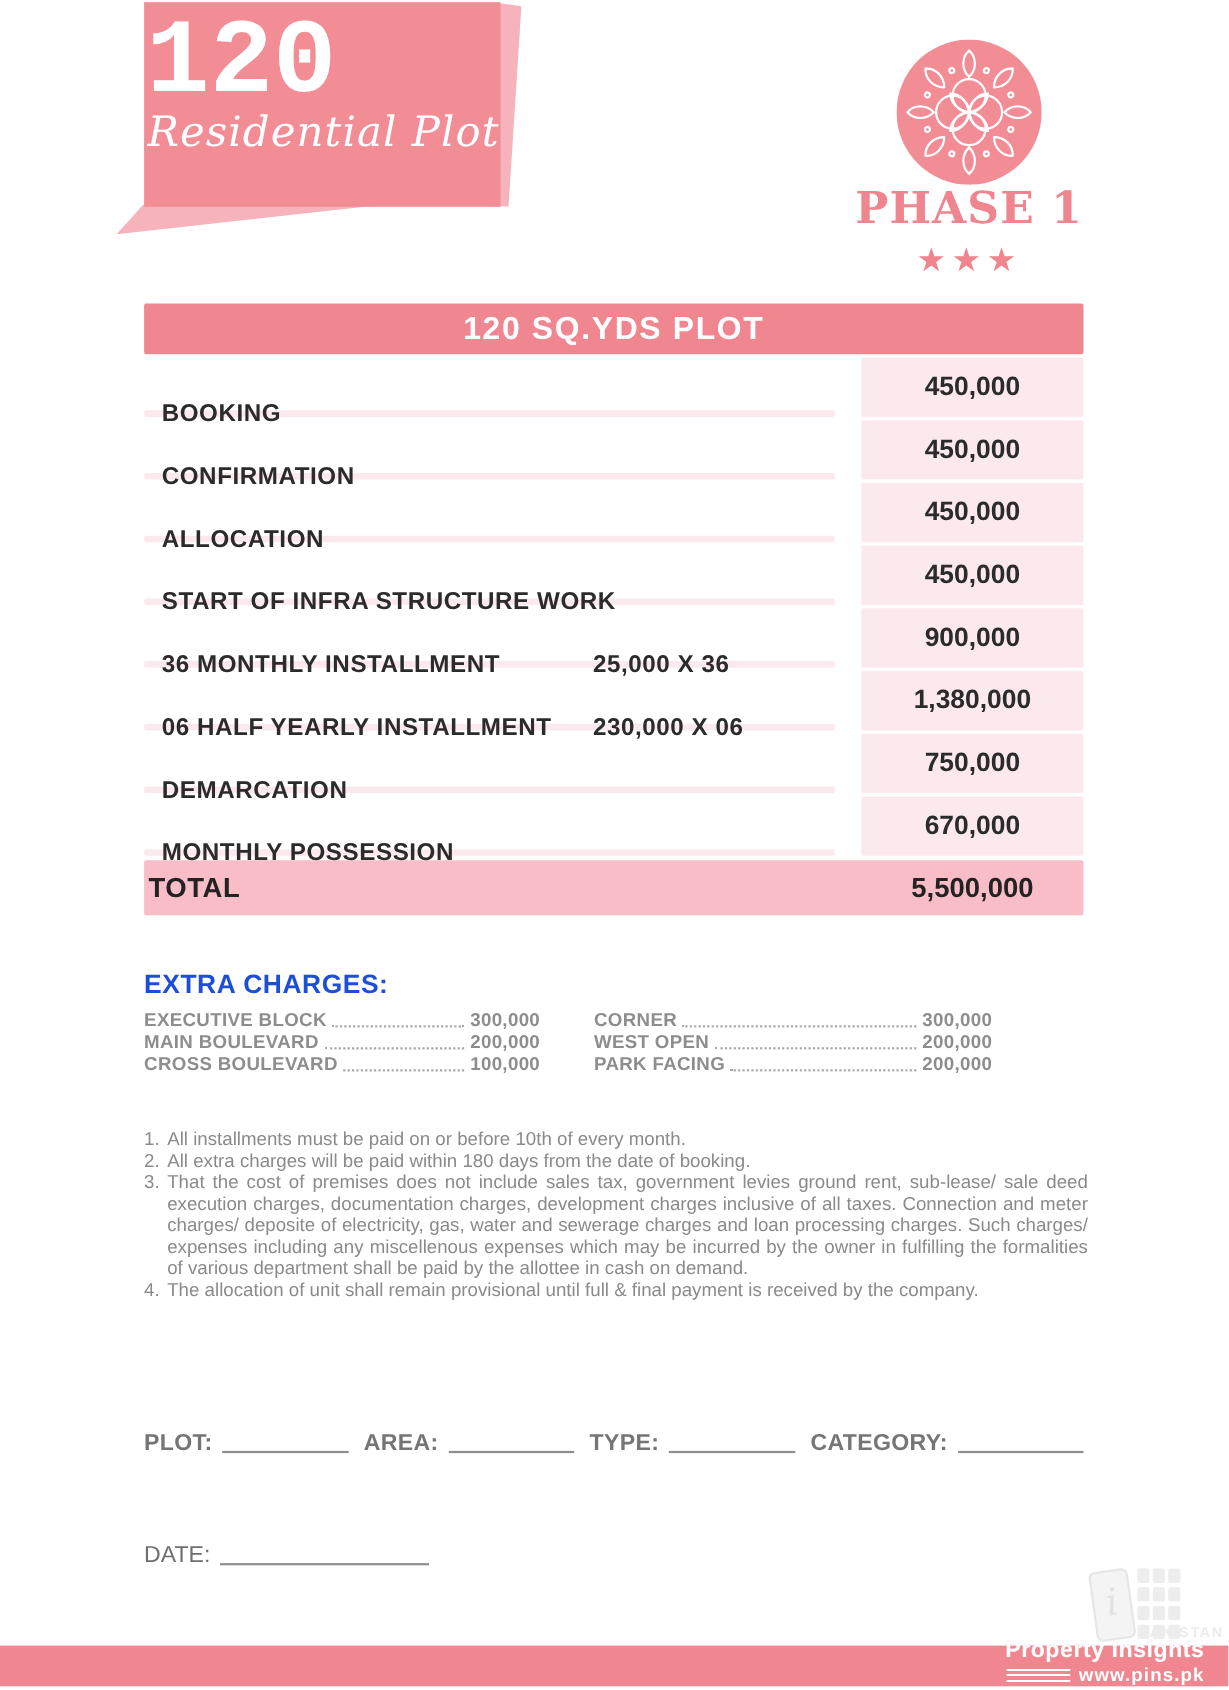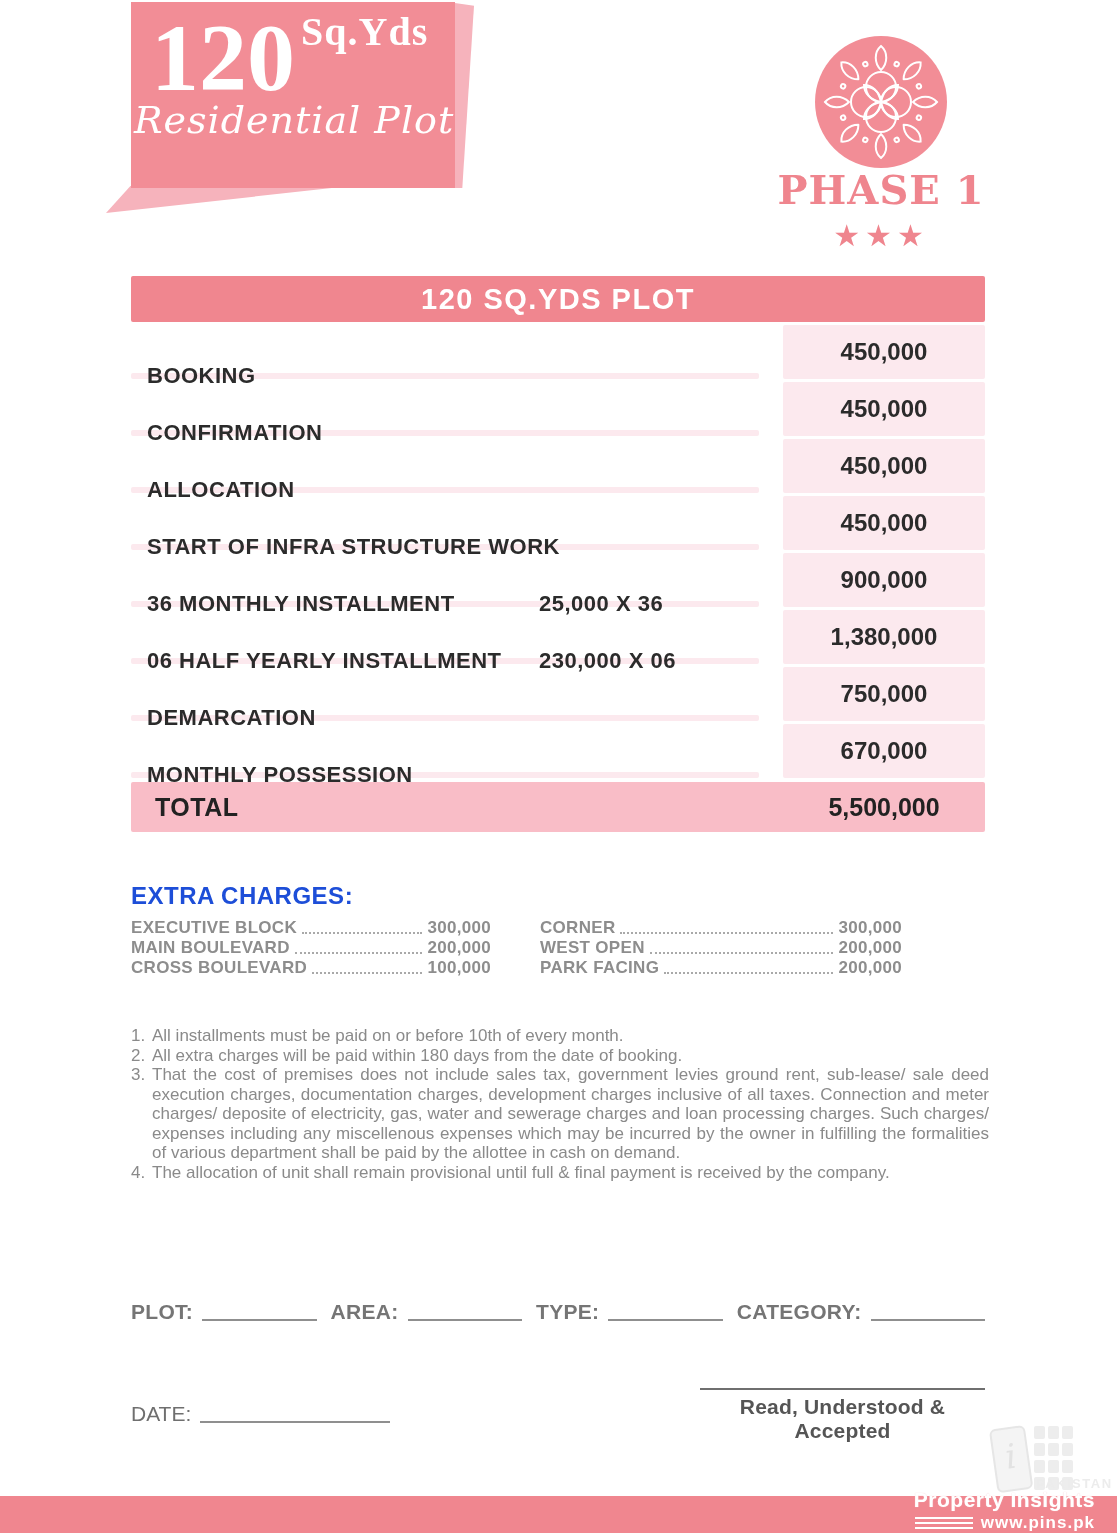--- a/index.html
+++ b/index.html
@@ -7,22 +7,22 @@
     position:relative; width:1117px; height:1536px; overflow:hidden;
     background:#ffffff; font-family:"Liberation Sans", sans-serif;
   }
   
   .badge-fold-right{position:absolute; left:448px; top:2px; width:26px; height:186px;
     background:#f6b3bc; clip-path:polygon(0 0,100% 2%,55% 100%,0 100%);}
   .badge-fold-bottom{position:absolute; left:106px; top:186px; width:244px; height:27px;
     background:#f6b3bc; clip-path:polygon(0 100%,10% 0,100% 0);}
   .badge-main{position:absolute; left:131px; top:2px; width:324px; height:186px;
     background:#f28d96; color:#fff; padding:0;}
-  .badge-line1{display:flex; align-items:flex-start; padding:6px 0 0 20px;
-    font-family:Liberation Serif, serif; font-weight:bold;}
+  .badge-line1{display:flex; align-items:flex-end; padding:6px 0 0 2px;
+    font-family:Liberation Mono, monospace; font-weight:bold;}
   .badge-size{font-size:96px; line-height:1.05;}
   .badge-unit{font-size:40px; margin-left:6px; letter-spacing:1px;}
   .badge-type{font-family:"DejaVu Serif", serif; font-size:38px; line-height:1;
     padding-left:3px; margin-top:-8px; font-weight:normal; letter-spacing:1px;font-style:italic;}
   
   .logo-circle{position:absolute; left:815px; top:36px; width:132px; height:132px;}
   .phase-label{position:absolute; left:770px; top:166px; width:222px; text-align:center;
     font-family:"DejaVu Serif", serif; font-weight:bold; font-size:40px; color:#ef858e; letter-spacing:1px;}
   .phase-stars{position:absolute; left:770px; top:218px; width:222px; text-align:center;
     color:#ef858e; font-size:30px; letter-spacing:5px;}
@@ -33,21 +33,21 @@
   .plan-row{display:flex; margin-top:3px; height:54px;}
   .plan-label{position:relative; width:628px; background:#fce9ee; display:flex; align-items:center;
     padding-left:16px; box-sizing:border-box; font-size:22px; font-weight:bold; letter-spacing:.5px;
     color:#2b2b2b; border-radius:2px;margin-top:48px;}
   .plan-detail{position:absolute; left:408px; top:0; height:100%; display:flex; align-items:center;
     font-size:22px; font-weight:bold; letter-spacing:.5px; color:#2b2b2b;}
   .plan-amount{width:202px; margin-left:24px; background:#fce9ee; display:flex; align-items:center;
     justify-content:center; font-size:24px; font-weight:bold; color:#2b2b2b; border-radius:2px;}
   .plan-total{display:flex; margin-top:4px; height:50px; background:#f9bdc7; align-items:center;
     border-radius:2px;}
-  .plan-total .t-label{flex:1; padding-left:24px; font-size:25px; font-weight:bold;
+  .plan-total .t-label{flex:1; padding-left:4px; font-size:25px; font-weight:bold;
     letter-spacing:.5px; color:#222;}
   .plan-total .t-amount{width:202px; text-align:center; font-size:25px; font-weight:bold; color:#222;}
   
   .extra-title{position:absolute; left:131px; top:882px; font-size:24px; font-weight:bold;
     color:#1d4ed8; letter-spacing:.5px;}
   .extra-cols{position:absolute; left:131px; top:918px; width:771px; display:flex;}
   .extra-col{width:360px;}
   .extra-col.right{margin-left:49px; width:362px;}
   .charge-row{display:flex; align-items:flex-end; height:20px; font-size:17px; font-weight:bold;
     color:#8d8d8d; letter-spacing:.3px;}
@@ -85,21 +85,20 @@
 </head>
 <body>
 
 <div class="page">
 
   <div class="badge-fold-right"></div>
   <div class="badge-fold-bottom"></div>
   <div class="badge-main">
     <div class="badge-line1">
       <span class="badge-size">120</span>
-      <span class="badge-unit">Sq.Yds</span>
     </div>
     <div class="badge-type">Residential Plot</div>
   </div>
 
   <div class="logo-circle">
     <svg width="132" height="132" viewBox="0 0 132 132">
       <circle cx="66" cy="66" r="66" fill="#f28d96"></circle>
       <g stroke="#fff" stroke-width="2" fill="none" stroke-linecap="round">
 
         <circle cx="66" cy="51" r="15"></circle>
@@ -255,23 +254,20 @@
     <span class="blank"></span>
     <span>CATEGORY:</span>
     <span class="blank last"></span>
   </div>
 
   <div class="date-row">
     <span>DATE:</span>
     <span class="date-line"></span>
   </div>
 
-  <div class="sign-block">
-    <div class="sign-text">Read, Understood &amp; Accepted</div>
-  </div>
 
   <div class="wm-building">
     <svg width="96" height="78" viewBox="0 0 96 78">
       <g transform="rotate(-8 30 38)">
         <rect x="12" y="8" width="34" height="62" rx="5" fill="#f4f4f4" stroke="#e6e6e6" stroke-width="2"></rect>
         <text x="29" y="48" font-family="DejaVu Serif, serif" font-style="italic" font-size="34" fill="#e2e2e2" text-anchor="middle">i</text>
       </g>
       <g fill="#ededed">
         <rect x="52" y="6" width="11" height="13" rx="2"></rect>
           <rect x="66" y="6" width="11" height="13" rx="2"></rect>

